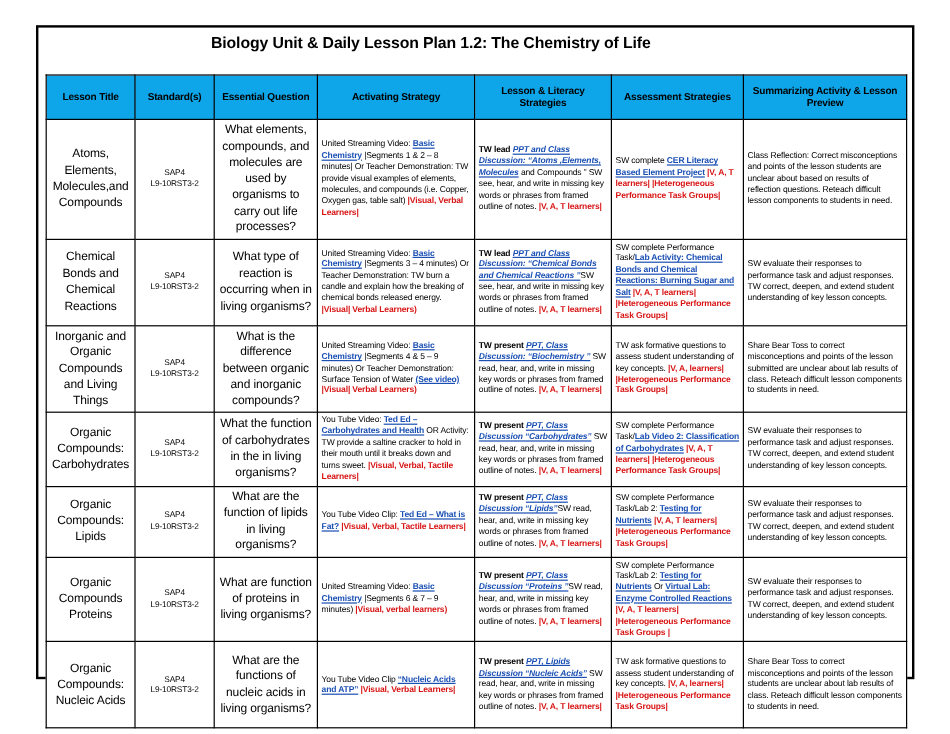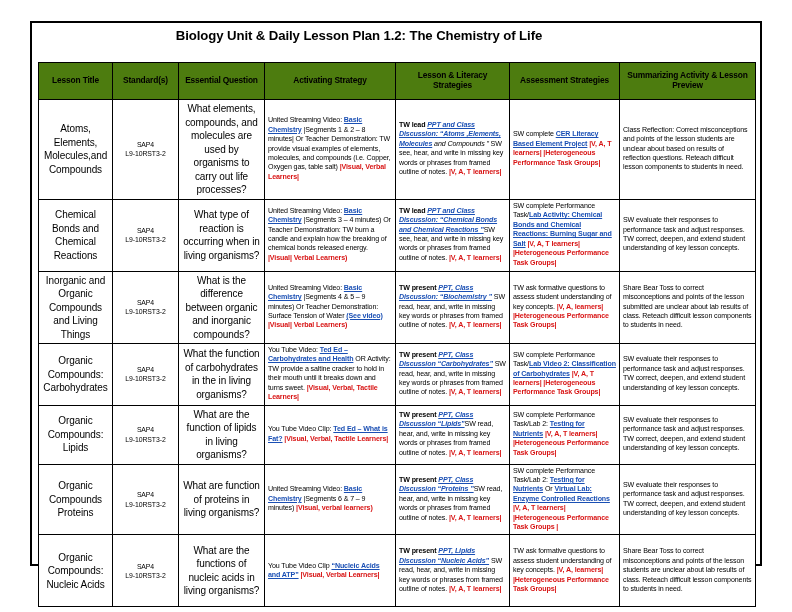--- a/index.html
+++ b/index.html
@@ -53,21 +53,21 @@
     background: #ffffff;
   }
   table.plan th, table.plan td {
     border: 1px solid #000000;
     vertical-align: middle;
     padding: 2px 3px;
     box-sizing: border-box;
     color: #000000;
   }
   table.plan thead th {
-    background: #4d7c0f;
+    background: #0ea5e9;
     font-size: 8.4px;
     font-weight: bold;
     text-align: center;
     height: 37px;
     line-height: 1.18;
     letter-spacing: -0.15px;
   }
   td.c-title, td.c-std, td.c-eq {
     text-align: center;
     font-size: 10px;
@@ -90,21 +90,21 @@
     color: #1a4fb4;
     text-decoration: underline;
     font-weight: bold;
   }
   .lnk-i {
     color: #1a4fb4;
     text-decoration: underline;
     font-weight: bold;
     font-style: italic;
   }
-  .ital { font-style: italic; }
+  .ital { }
   .red {
     color: #d81414;
     font-weight: bold;
   }
   .bold { font-weight: bold; }
   
   col.w1 { width: 74px; }
   col.w2 { width: 66px; }
   col.w3 { width: 86px; }
   col.w4 { width: 131px; }

